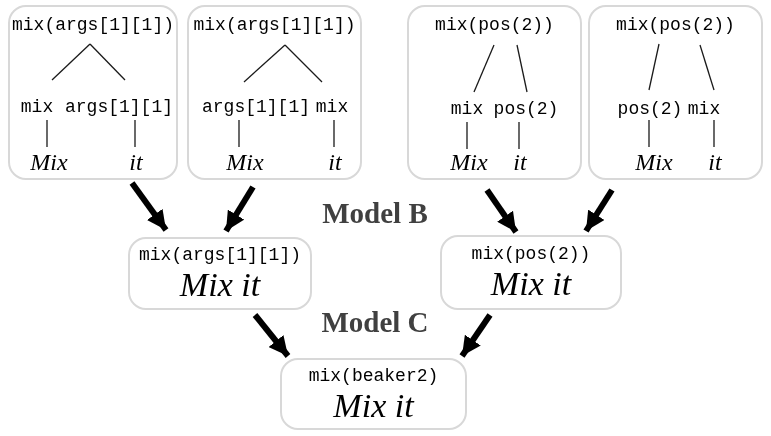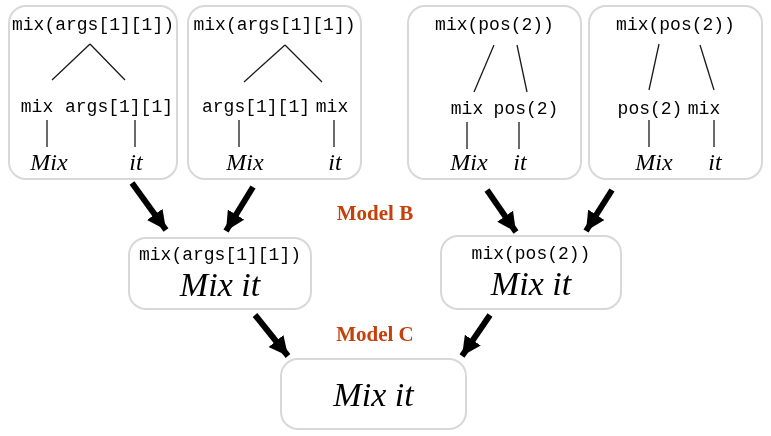--- a/index.html
+++ b/index.html
@@ -53,22 +53,22 @@
     align-items: center;
     justify-content: center;
     gap: 1px;
     padding-top: 2px;
   }
   .node-box .gloss { font-size: 34px; line-height: 1.1; }
   .model-label {
     position: absolute;
     font-family: "Liberation Serif", serif;
     font-weight: bold;
-    font-size: 21px;
-    color: #c2410c;
+    font-size: 29px;
+    color: #404040;
     transform: translate(-50%, -50%);
     white-space: nowrap;
   }
   #arrow-overlay { position:absolute; left:0; top:0; pointer-events:none; }
   #arrow-overlay line { stroke:#000000; stroke-width:6; }
 </style>
 </head>
 <body>
 
 <div id="canvas">
@@ -123,33 +123,34 @@
       <line x1="124" y1="113" x2="124" y2="140"></line>
     </svg>
     <div class="code root">mix(pos(2))</div>
     <span class="code tok" style="left:60px;top:92px">pos(2)</span>
     <span class="code tok" style="left:114px;top:92px">mix</span>
     <span class="gloss leaf" style="left:64px;top:142px">Mix</span>
     <span class="gloss leaf" style="left:125px;top:142px">it</span>
   </div>
 
   <div class="model-label" style="left:375px;top:213px">Model B</div>
-  <div class="model-label" style="left:375px;top:334px">Model C</div>
+  <div class="model-label" style="left:375px;top:322px">Model C</div>
 
   <div class="node-box" style="left:128px;top:237px;width:184px;height:73px">
     <div class="code">mix(args[1][1])</div>
     <div class="gloss">Mix it</div>
   </div>
 
   <div class="node-box" style="left:440px;top:235px;width:182px;height:75px">
     <div class="code">mix(pos(2))</div>
     <div class="gloss">Mix it</div>
   </div>
 
   <div class="node-box" style="left:280px;top:358px;width:187px;height:72px">
+    <div class="code">mix(beaker2)</div>
     <div class="gloss">Mix it</div>
   </div>
 
   <svg id="arrow-overlay" width="771" height="436">
     <defs>
       <marker id="ah" viewBox="0 0 4 4" refX="4" refY="2" markerWidth="3.2" markerHeight="3.2" orient="auto">
         <path d="M0,0 L4,2 L0,4 Z" fill="#000000"></path>
       </marker>
     </defs>
     <line x1="132" y1="183" x2="166" y2="230" marker-end="url(#ah)"></line>

